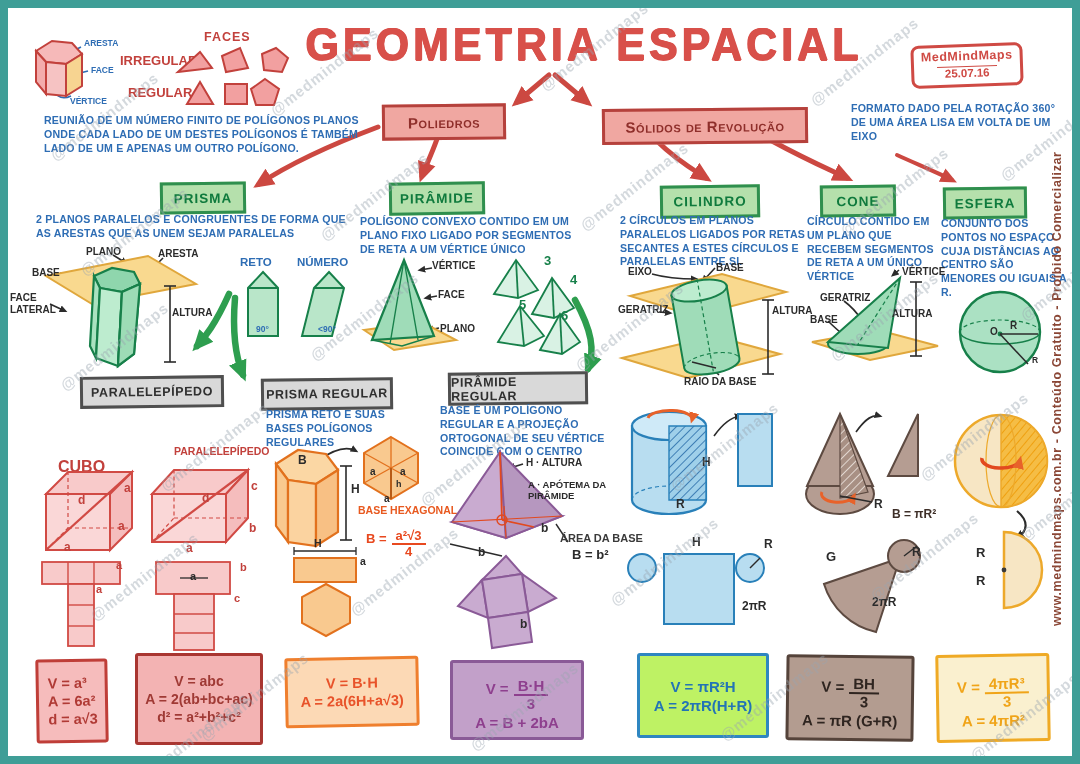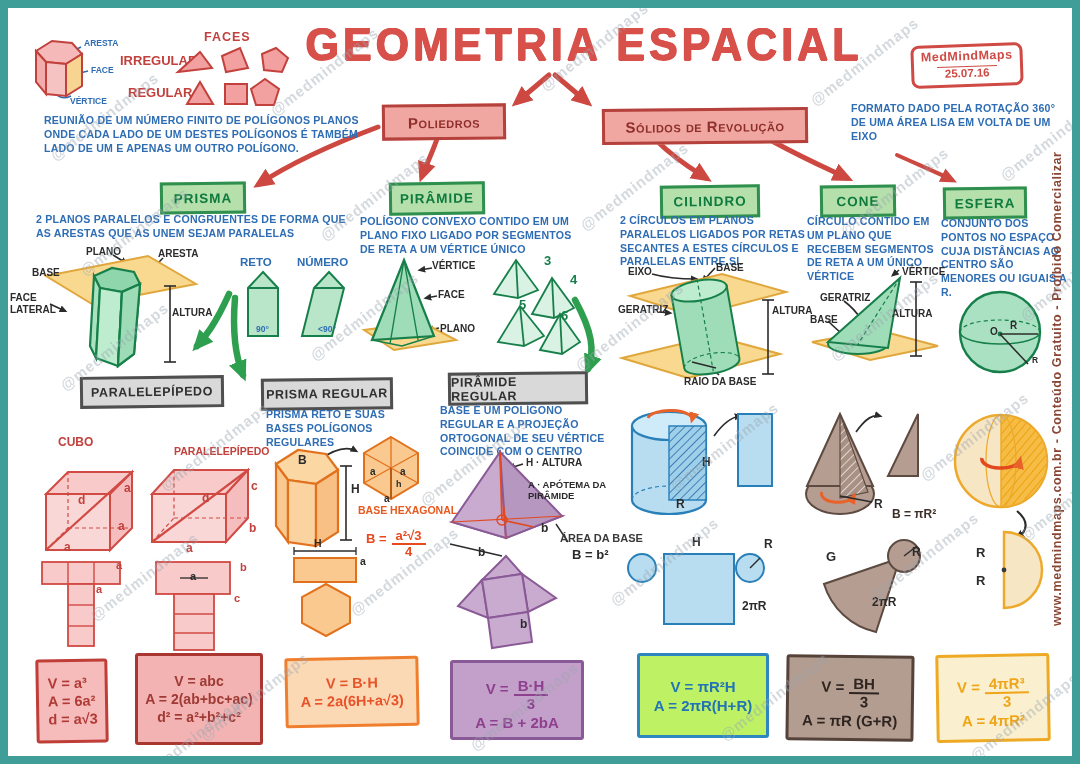--- a/index.html
+++ b/index.html
@@ -296,21 +296,21 @@
     </div>
   <div class="grayb" style="left:253px;top:370px;width:126px;height:26px">
       <span>PRISMA REGULAR</span>
     </div>
   <div class="def" style="left:258px;top:400px;width:155px">PRISMA RETO E SUAS BASES POLÍGONOS REGULARES</div>
   <div class="grayb" style="left:440px;top:364px;width:134px;height:27px">
       <span>PIRÂMIDE REGULAR</span>
     </div>
   <div class="def" style="left:432px;top:396px;width:170px">BASE É UM POLÍGONO REGULAR E A PROJEÇÃO ORTOGONAL DE SEU VÉRTICE COINCIDE COM O CENTRO</div>
 
-  <span class="lbl red" style="left:50px;top:428px;font-size:12px">CUBO</span>
+  <span class="lbl red" style="left:50px;top:450px;font-size:16px">CUBO</span>
   <svg class="d" style="left:28px;top:450px" width="116" height="100">
     <polygon points="10,36 32,14 96,14 74,36" fill="#f8caca" stroke="#d14a44" stroke-width="2"></polygon>
     <polygon points="10,36 74,36 74,92 10,92" fill="#fad7d7" stroke="#d14a44" stroke-width="2"></polygon>
     <polygon points="74,36 96,14 96,70 74,92" fill="#f5bdbd" stroke="#d14a44" stroke-width="2"></polygon>
     <line x1="10" y1="92" x2="96" y2="14" stroke="#d14a44" stroke-width="2.2"></line>
     <path d="M10,92 L32,70 L32,14 M32,70 L96,70" fill="none" stroke="#d14a44" stroke-width="1.2" stroke-dasharray="4 3"></path>
   </svg>
   <span class="lbl red" style="left:70,top:486px;left:70px;top:486px;font-size:12px">d</span>
   <span class="lbl red" style="left:116px;top:474px;font-size:12px">a</span>
   <span class="lbl red" style="left:110px;top:512px;font-size:12px">a</span>

